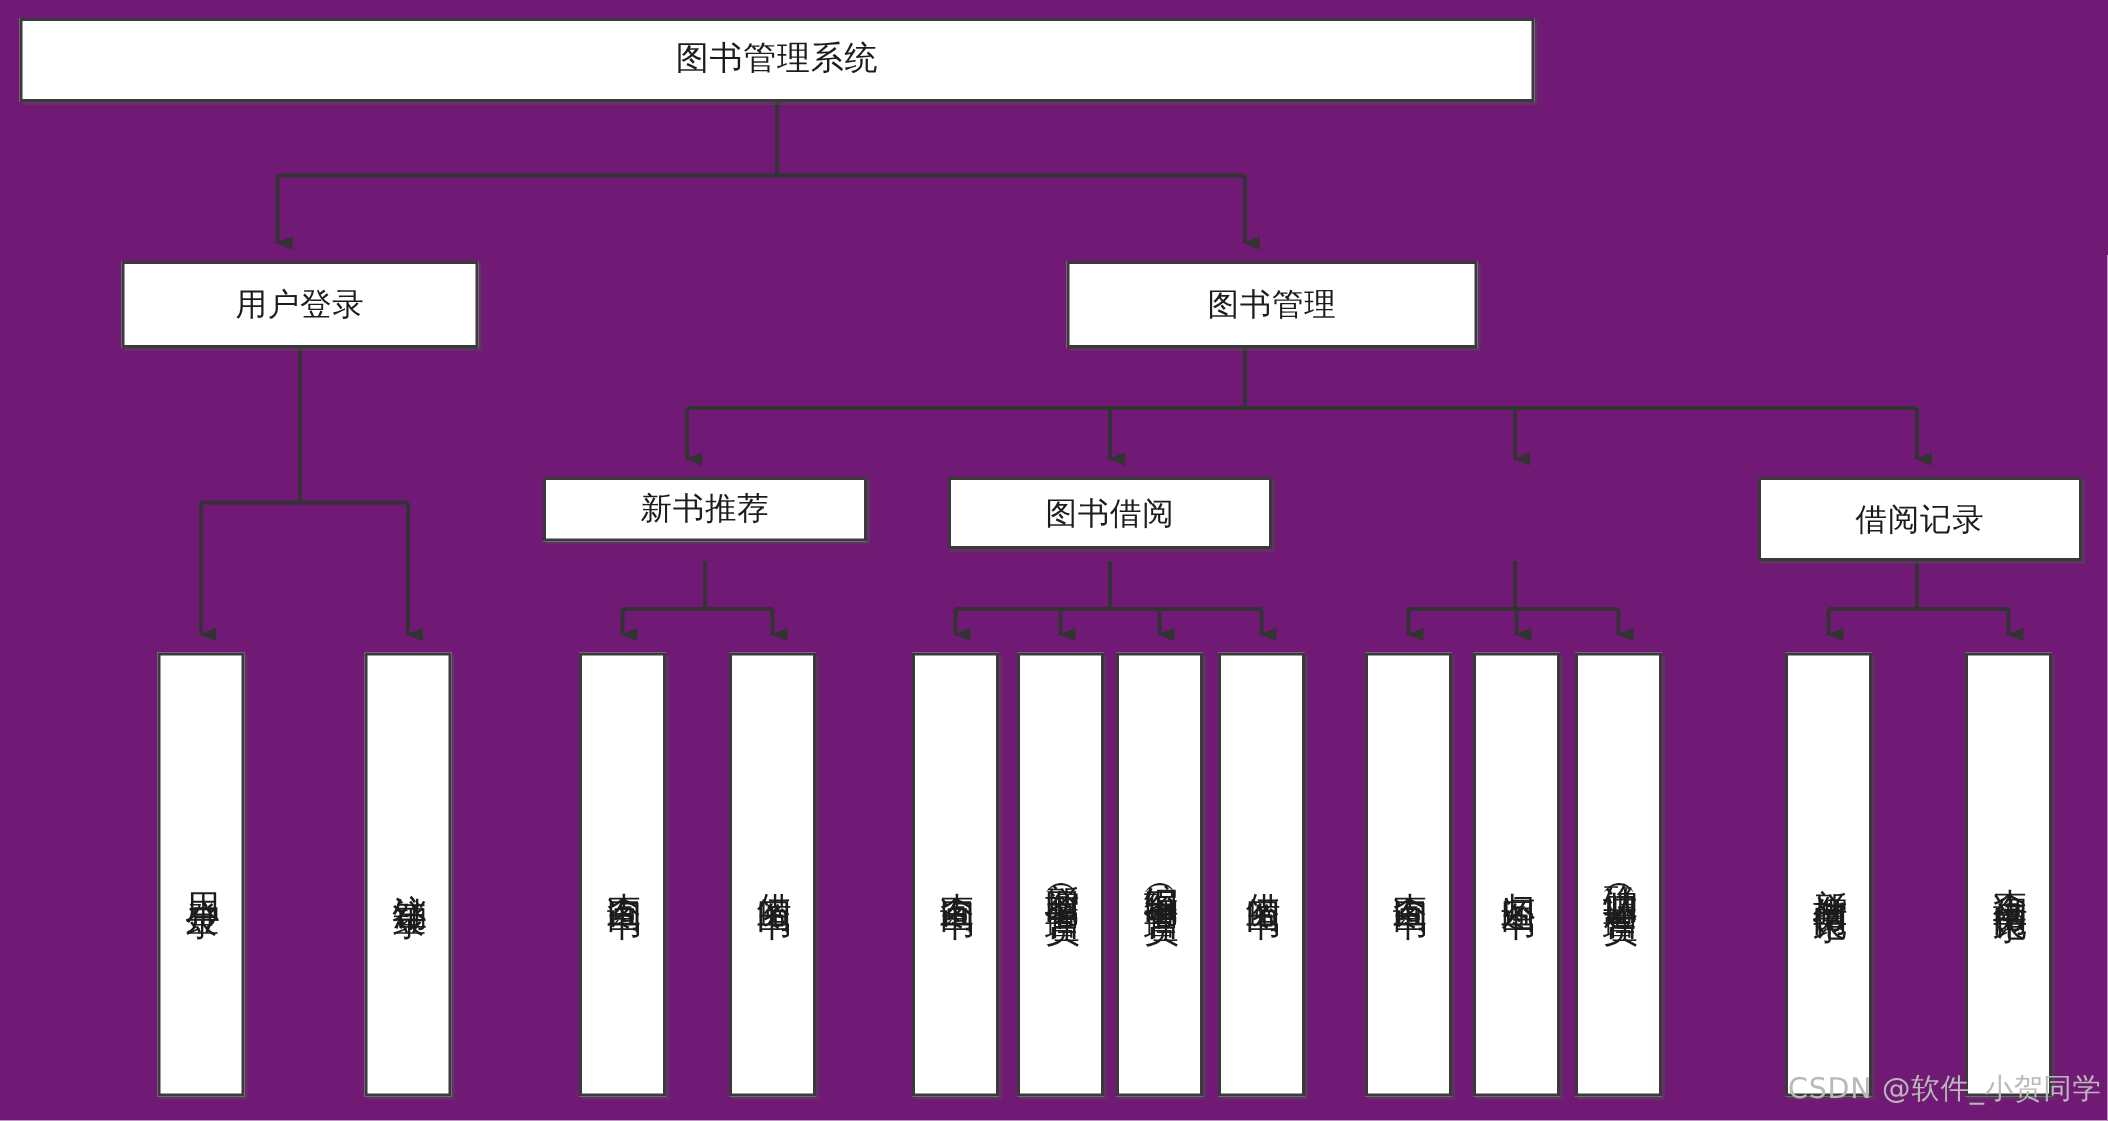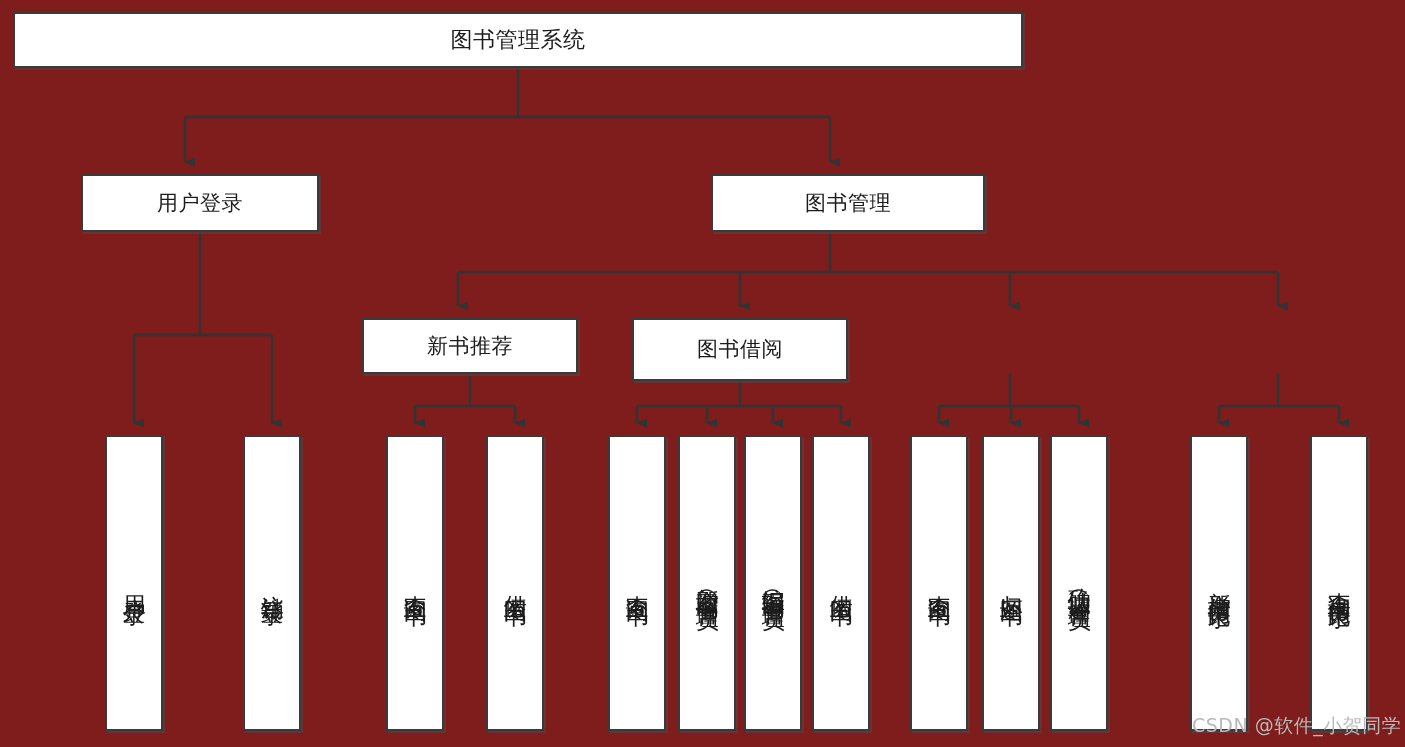--- a/index.html
+++ b/index.html
@@ -7,21 +7,21 @@
     padding: 0;
     background: #ffffff;
   }
   body {
     font-family: "DejaVu Sans", "Liberation Sans", sans-serif;
   }
   #canvas {
     position: relative;
     width: 1405px;
     height: 747px;
-    background: #7f1d1d;
+    background: #701a75;
     overflow: hidden;
   }
   svg#wires {
     position: absolute;
     left: 0;
     top: 0;
     width: 1405px;
     height: 747px;
     pointer-events: none;
   }
@@ -131,25 +131,28 @@
     <span class="lbl">图书管理系统</span>
   </div>
 
   <div class="node horiz" style="left: 81px; top: 174px; width: 238px; height: 58px;">
     <span class="lbl">用户登录</span>
   </div>
   <div class="node horiz" style="left: 711px; top: 174px; width: 274px; height: 58px;">
     <span class="lbl">图书管理</span>
   </div>
 
-  <div class="node horiz" style="left: 362px; top: 318px; width: 216px; height: 56px;">
+  <div class="node horiz" style="left: 362px; top: 318px; width: 216px; height: 43px;">
     <span class="lbl">新书推荐</span>
   </div>
-  <div class="node horiz" style="left: 632px; top: 318px; width: 216px; height: 63px;">
+  <div class="node horiz" style="left: 632px; top: 318px; width: 216px; height: 48px;">
     <span class="lbl">图书借阅</span>
+  </div>
+  <div class="node horiz" style="left: 1172px; top: 318px; width: 216px; height: 56px;">
+    <span class="lbl">借阅记录</span>
   </div>
 
   <div class="node vert" style="left: 105px; top: 435px; width: 58px; height: 296px;">
     <span class="lbl">用户登录</span>
   </div>
   <div class="node vert" style="left: 243px; top: 435px; width: 58px; height: 296px;">
     <span class="lbl">注销登录</span>
   </div>
   <div class="node vert" style="left: 386px; top: 435px; width: 58px; height: 296px;">
     <span class="lbl">查询图书</span>

